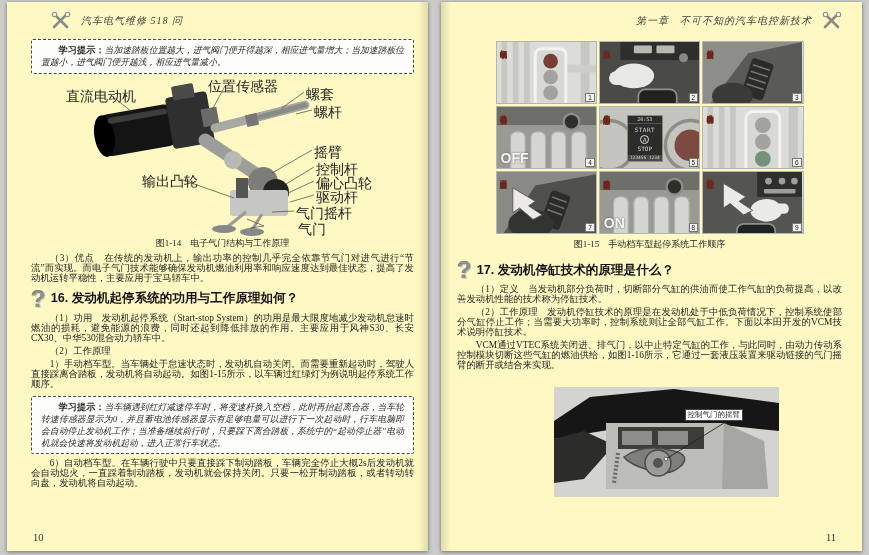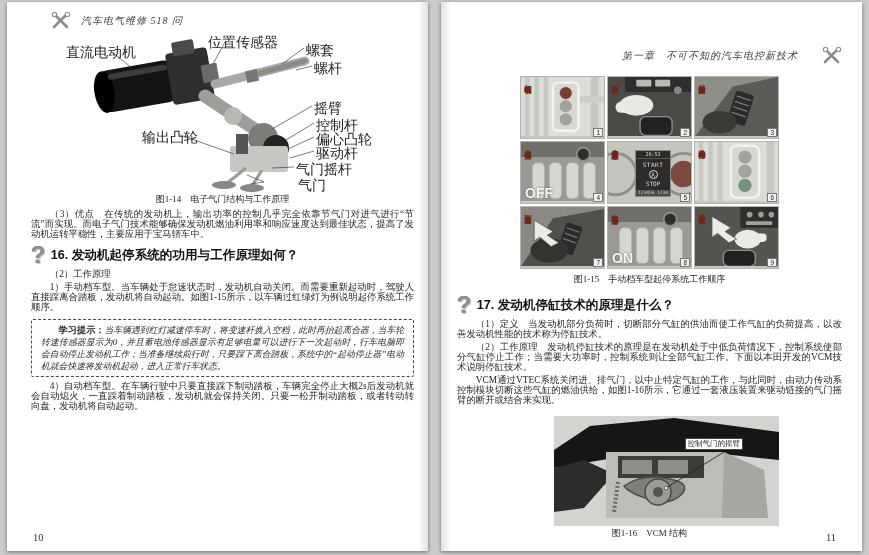--- a/index.html
+++ b/index.html
@@ -1,34 +1,34 @@
 <!DOCTYPE html>
 <html><head>
 <meta charset="utf-8">
 <style>
   * { margin:0; padding:0; box-sizing:border-box; }
   html,body { width:869px; height:555px; }
   body { background:#cbcbc9; position:relative; overflow:hidden;
          font-family:"Liberation Serif","DejaVu Serif",serif; color:#1e1e1e; }
-  .page { position:absolute; top:2px; height:549px; width:421px; background:#ffffff;
+  .page { position:absolute; top:2px; height:549px; width:421px; background:#fef9c3;
           box-shadow:0 1px 4px rgba(0,0,0,.45); }
   .page.left  { left:7px; }
   .page.right { left:441px; }
   .page.left::after  { content:""; position:absolute; right:0; top:0; bottom:0; width:10px;
           background:linear-gradient(90deg, rgba(0,0,0,0), rgba(0,0,0,.12)); }
   .page.right::before{ content:""; position:absolute; left:0; top:0; bottom:0; width:10px;
           background:linear-gradient(270deg, rgba(0,0,0,0), rgba(0,0,0,.12)); }
   .inner { padding:8px 14px 0 24px; }
   .page.right .inner { padding:8px 20px 0 16px; }
 
   
   .hdr { display:flex; align-items:center; height:22px; font-size:10px; color:#3c3c3c;
          font-style:italic; letter-spacing:1px; }
   .hdr.left-h  { padding-left:20px; gap:10px; }
-  .hdr.right-h { justify-content:flex-end; gap:24px;margin-top:35px; }
+  .hdr.right-h { justify-content:flex-end; gap:10px; }
   .toolsicon svg { display:block; }
 
   
   .tipbox { border:1.4px dashed #4a4a4a; border-radius:2px; background:#fdfdfb;
             padding:4px 9px; margin:7px 0 4px; font-size:8.8px; line-height:12.4px;
             font-style:italic; text-align:justify; text-indent:2em; color:#2a2a2a; }
   .tipbox b { font-style:normal; font-family:"Liberation Sans","DejaVu Sans",sans-serif;
               font-size:9.2px; }
 
   
@@ -39,21 +39,21 @@
            text-shadow:1px 1px 0 #c9c9c6, -0.5px -0.5px 0 #6e6e6c; }
   .qtitle { font-family:"Liberation Sans","DejaVu Sans",sans-serif; font-weight:bold;
             font-size:12.6px; color:#111; }
 
   
   .fig14 { position:relative; width:345px; height:158px; margin:2px auto 0; }
   .fig14 .lbl { position:absolute; font-size:14px; color:#222; white-space:nowrap; }
   .figcap { text-align:center; font-size:9px; margin-top:1px; }
 
   
-  .grid { width:259px; margin:9px auto 0; display:grid; grid-template-columns:repeat(3,1fr);
+  .grid { width:308px; margin:9px auto 0; display:grid; grid-template-columns:repeat(3,1fr);
           gap:2px; }
   .cell { position:relative; height:63px; overflow:hidden;
           background:linear-gradient(#e6e6e2,#c7c7c2); border:0.5px solid #b5b5b0; }
   .plabel { position:absolute; top:2px; left:2px; writing-mode:vertical-lr; font-size:7px;
             line-height:8.5px; letter-spacing:0.5px; color:#6d271c; z-index:3;
             height:46px; font-weight:bold; }
   .pnum { position:absolute; right:1px; bottom:1px; background:#f2f2ee; border:0.5px solid #777;
           font-size:6.5px; line-height:7.5px; padding:0 2px; color:#222; z-index:3;
           font-family:"Liberation Sans",sans-serif; }
   .cell svg { position:absolute; inset:0; }
@@ -65,21 +65,21 @@
           border:1px solid #8a8a85; z-index:2; text-align:center; color:#dedddd;
           font-family:"DejaVu Sans Mono",monospace; }
   .disp .t { font-size:5px; line-height:7px; border-bottom:0.5px solid #555; }
   .disp .s1 { font-size:6px; line-height:8px; margin-top:2px; letter-spacing:0.5px; }
   .disp .sa { width:9px; height:9px; line-height:8.5px; border:1px solid #ddd; border-radius:50%;
               font-size:6px; margin:1px auto; }
   .disp .s2 { font-size:6px; line-height:8px; }
   .disp .odo { margin-top:2px; background:#4a4a46; font-size:4.5px; line-height:6px; color:#cfcfca; }
 
   
-  .fig16wrap { position:relative; width:191px; height:110px; margin:11px auto 0; }
+  .fig16wrap { position:relative; width:191px; height:110px; margin:17px auto 0; }
   .fig16lbl { position:absolute; top:22px; right:2px; background:#fff; border:0.6px solid #444;
               font-size:7.5px; line-height:9.5px; padding:0 2px; z-index:2; }
 
   .pageno { position:absolute; bottom:8px; font-size:10.5px; color:#333; }
   .pageno.pl { left:26px; }
   .pageno.pr { right:26px; }
 </style>
 </head>
 <body>
 
@@ -92,20 +92,23 @@
             <line x1="3" y1="2" x2="16" y2="15"></line>
               <line x1="16" y1="2" x2="3" y2="15"></line>
           </g>
           <circle cx="3.5" cy="2.5" r="2.2" fill="#fcfcfa" stroke="#8b8b89" stroke-width="1.1"></circle>
           <circle cx="16.5" cy="2.5" r="2.2" fill="#fcfcfa" stroke="#8b8b89" stroke-width="1.1"></circle>
         </svg>
       </span>
       <span>汽车电气维修 518 问</span>
     </div>
 
+    <div class="tipbox">
+      <b>学习提示：</b><span>当加速踏板位置越大，进气阀门便开得越深，相应进气量增大；当加速踏板位置越小，进气阀门便开越浅，相应进气量减小。</span>
+    </div>
 
     <div class="fig14">
       <svg width="345" height="158" viewBox="0 0 345 158">
 
         <g transform="rotate(-10 95 52)">
           <rect x="52" y="30" width="72" height="42" rx="7" fill="#141414"></rect>
           <ellipse cx="54" cy="51" rx="10" ry="21" fill="#000"></ellipse>
           <rect x="60" y="34" width="60" height="6" rx="3" fill="#3c3c3c"></rect>
           <rect x="120" y="24" width="42" height="52" rx="4" fill="#2f2f2f"></rect>
           <rect x="128" y="14" width="22" height="14" rx="2" fill="#4a4a4a"></rect>
@@ -159,28 +162,29 @@
       <span class="lbl" style="left:92px; top:95px;">输出凸轮</span>
     </div>
     <div class="figcap">图1-14　电子气门结构与工作原理</div>
 
     <div class="para">（3）优点　在传统的发动机上，输出功率的控制几乎完全依靠节气门对进气进行“节流”而实现。而电子气门技术能够确保发动机燃油利用率和响应速度达到最佳状态，提高了发动机运转平稳性，主要应用于宝马轿车中。</div>
 
     <div class="qhead">
       <span class="qicon">?</span>
       <span class="qtitle">16. 发动机起停系统的功用与工作原理如何？</span>
     </div>
+    <div class="para">（1）功用　发动机起停系统（Start-stop System）的功用是最大限度地减少发动机怠速时燃油的损耗，避免能源的浪费，同时还起到降低排放的作用。主要应用于风神S30、长安CX30、中华530混合动力轿车中。</div>
     <div class="para">（2）工作原理</div>
     <div class="para">1）手动档车型。当车辆处于怠速状态时，发动机自动关闭。而需要重新起动时，驾驶人直接踩离合踏板，发动机将自动起动。如图1-15所示，以车辆过红绿灯为例说明起停系统工作顺序。</div>
 
     <div class="tipbox" style="line-height:12.1px;">
       <b>学习提示：</b><span>当车辆遇到红灯减速停车时，将变速杆换入空档，此时再抬起离合器，当车轮转速传感器显示为0，并且蓄电池传感器显示有足够电量可以进行下一次起动时，行车电脑即会自动停止发动机工作；当准备继续前行时，只要踩下离合踏板，系统中的“起动停止器”电动机就会快速将发动机起动，进入正常行车状态。</span>
     </div>
 
-    <div class="para">4）自动档车型。在车辆行驶中只要直接踩下制动踏板，车辆完全停止大概2s后发动机就会自动熄火，一直踩着制动踏板，发动机就会保持关闭。只要一松开制动踏板，或者转动转向盘，发动机将自动起动。</div>
+    <div class="para">6）自动档车型。在车辆行驶中只要直接踩下制动踏板，车辆完全停止大概2s后发动机就会自动熄火，一直踩着制动踏板，发动机就会保持关闭。只要一松开制动踏板，或者转动转向盘，发动机将自动起动。</div>
   </div>
   <div class="pageno pl">10</div>
 </div>
 
 <div class="page right">
   <div class="inner">
     <div class="hdr right-h">
       <span>第一章　不可不知的汽车电控新技术</span>
       <span class="toolsicon">
         <svg width="20" height="18" viewBox="0 0 20 18">
@@ -383,16 +387,15 @@
         <path d="M70,70 q20,-14 50,-6 q16,4 8,14 q-12,12 -30,6 q-22,-6 -28,-14z" fill="#7f7f79" stroke="#4c4c48" stroke-width="1.5"></path>
         <circle cx="104" cy="76" r="13" fill="#9c9c96" stroke="#4c4c48" stroke-width="1.5"></circle>
         <circle cx="104" cy="76" r="5" fill="#55554f"></circle>
         <path d="M64,66 l-4,30" stroke="#6a6a64" stroke-width="4" stroke-dasharray="2,2"></path>
         <polygon points="170,36 210,54 214,102 168,102" fill="#a7a7a1"></polygon>
         <line x1="170" y1="36" x2="112" y2="72" stroke="#222" stroke-width="0.9"></line>
         <circle cx="112" cy="72" r="1.8" fill="#fff" stroke="#222" stroke-width="0.6"></circle>
       </svg>
       <span class="fig16lbl">控制气门的摇臂</span>
     </div>
-    <div class="figcap">图1-16　VCM 结构</div>
   </div>
   <div class="pageno pr">11</div>
 </div>
 
 </body></html>

